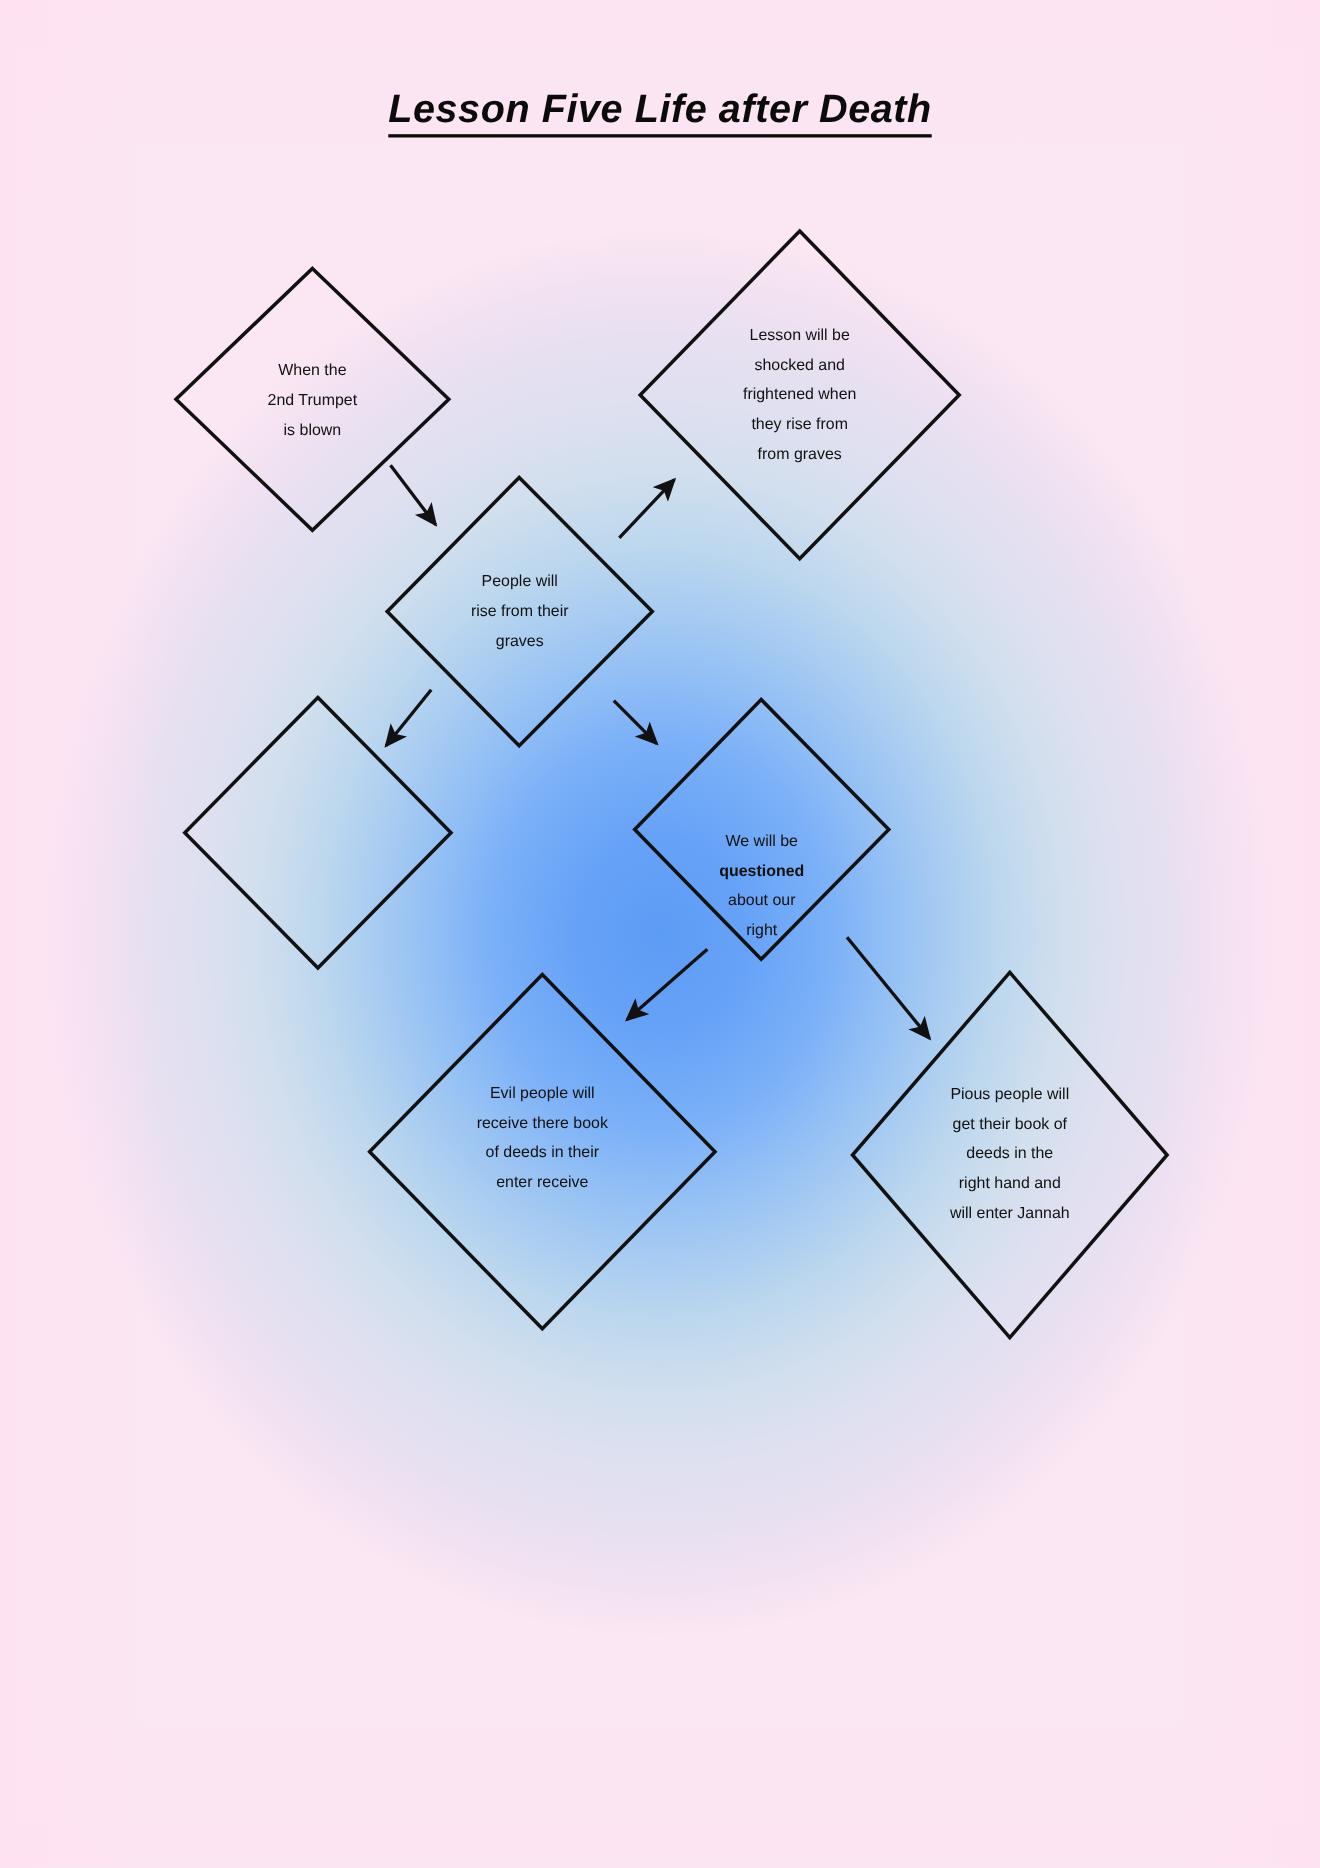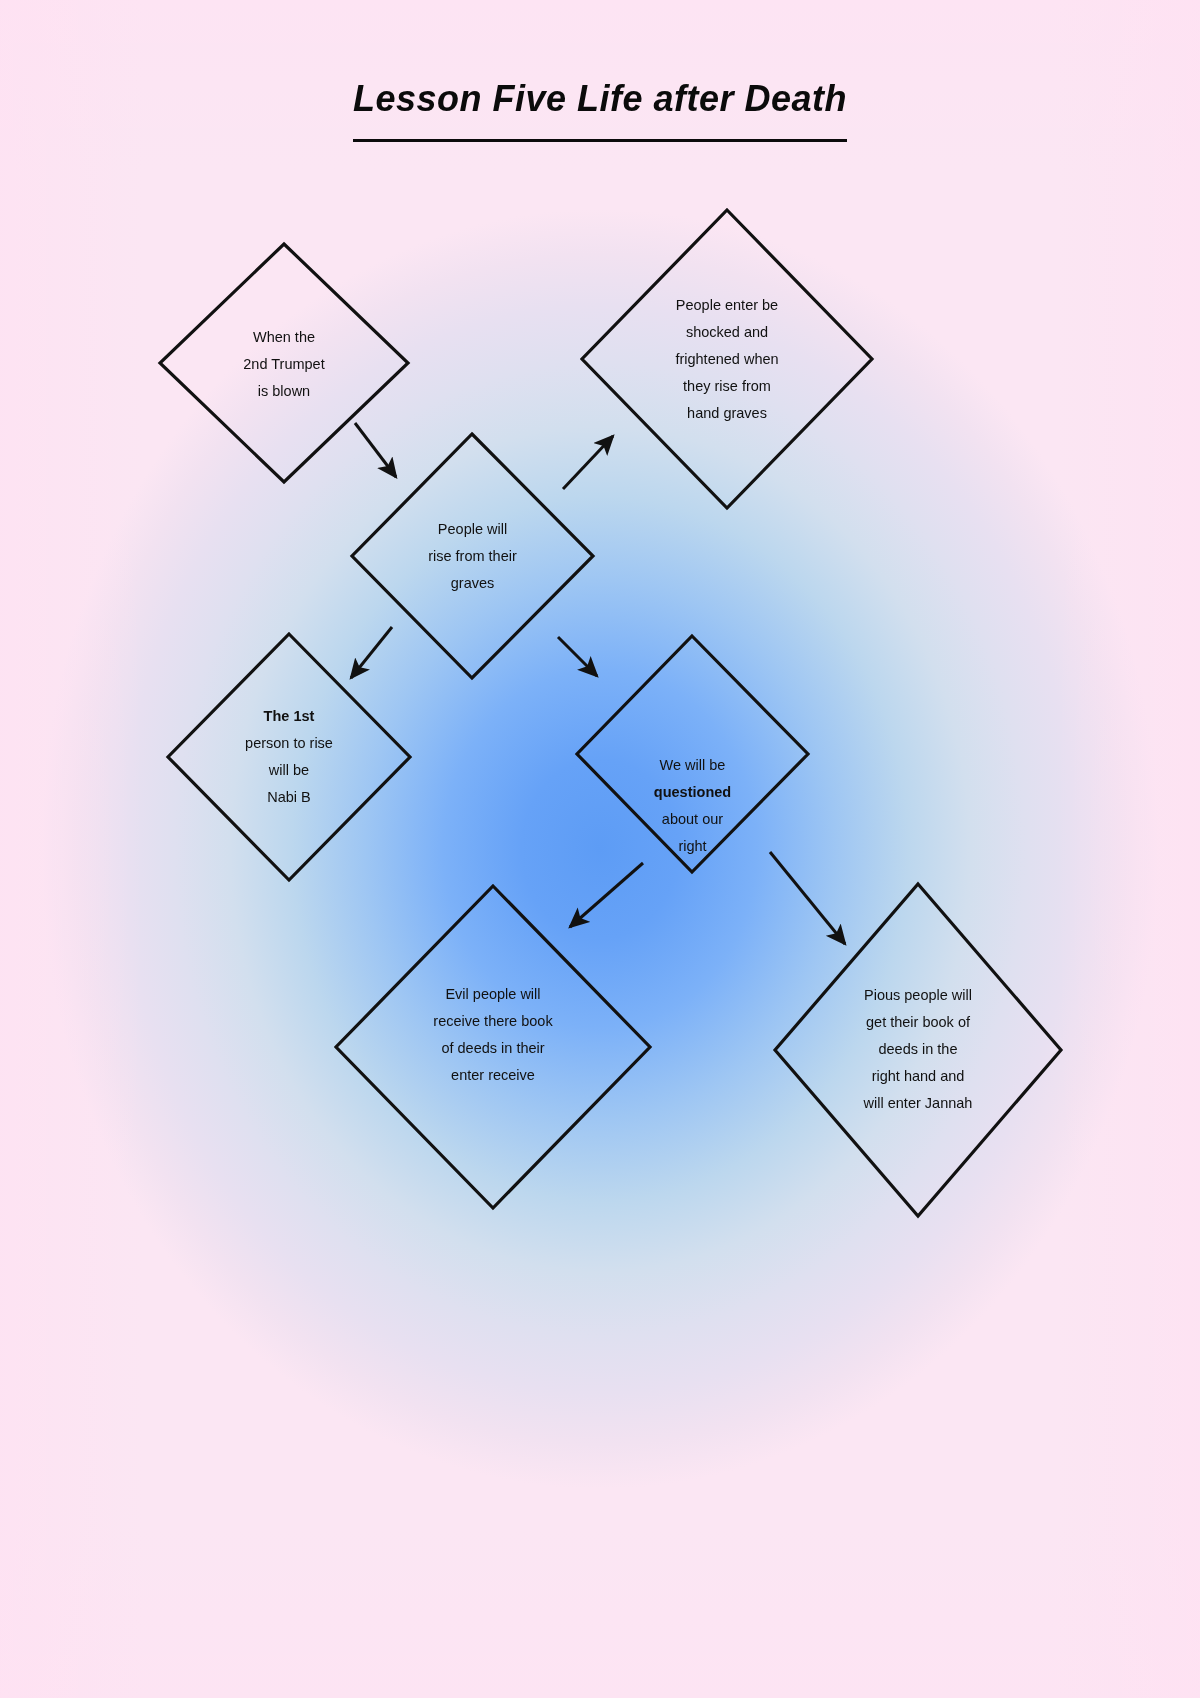--- a/index.html
+++ b/index.html
@@ -52,21 +52,21 @@
     text-align: center;
     font-size: 36px;
     font-weight: bold;
     font-style: italic;
     letter-spacing: 0.5px;
     color: #0b0b0b;
     z-index: 5;
   }
   #title span.u {
     border-bottom: 3px solid #0b0b0b;
-    padding-bottom: 20px;
+    padding-bottom: 3px;
   }
 
   .node {
     position: absolute;
     z-index: 4;
   }
   .node .shape {
     position: absolute;
     inset: 0;
   }
@@ -117,25 +117,25 @@
     </div>
   </div>
 
   <div class="node" style="left:580px; top:208px; width:294px; height:302px;">
     <div class="shape">
       <svg viewBox="0 0 294 302" preserveAspectRatio="none">
         <polygon points="147,2 292,151 147,300 2,151" fill="none" stroke="#111111" stroke-width="3.2"></polygon>
       </svg>
     </div>
     <div class="text" style="top:84px;">
-      <div>People enter be</div>
+      <div>Lesson will be</div>
       <div>shocked and</div>
       <div>frightened when</div>
       <div>they rise from</div>
-      <div>hand graves</div>
+      <div>from graves</div>
     </div>
   </div>
 
   <div class="node" style="left:350px; top:432px; width:245px; height:248px;">
     <div class="shape">
       <svg viewBox="0 0 245 248" preserveAspectRatio="none">
         <polygon points="122,2 243,124 122,246 2,124" fill="none" stroke="#111111" stroke-width="3.2"></polygon>
       </svg>
     </div>
     <div class="text" style="top:84px;">
@@ -143,26 +143,20 @@
       <div>rise from their</div>
       <div>graves</div>
     </div>
   </div>
 
   <div class="node" style="left:166px; top:632px; width:246px; height:250px;">
     <div class="shape">
       <svg viewBox="0 0 246 250" preserveAspectRatio="none">
         <polygon points="123,2 244,125 123,248 2,125" fill="none" stroke="#111111" stroke-width="3.2"></polygon>
       </svg>
-    </div>
-    <div class="text" style="top:71px;">
-      <div class="b">The 1st</div>
-      <div>person to rise</div>
-      <div>will be</div>
-      <div>Nabi B</div>
     </div>
   </div>
 
   <div class="node" style="left:575px; top:634px; width:235px; height:240px;">
     <div class="shape">
       <svg viewBox="0 0 235 240" preserveAspectRatio="none">
         <polygon points="117,2 233,120 117,238 2,120" fill="none" stroke="#111111" stroke-width="3.2"></polygon>
       </svg>
     </div>
     <div class="text" style="top:71px;margin-top:47px;">

